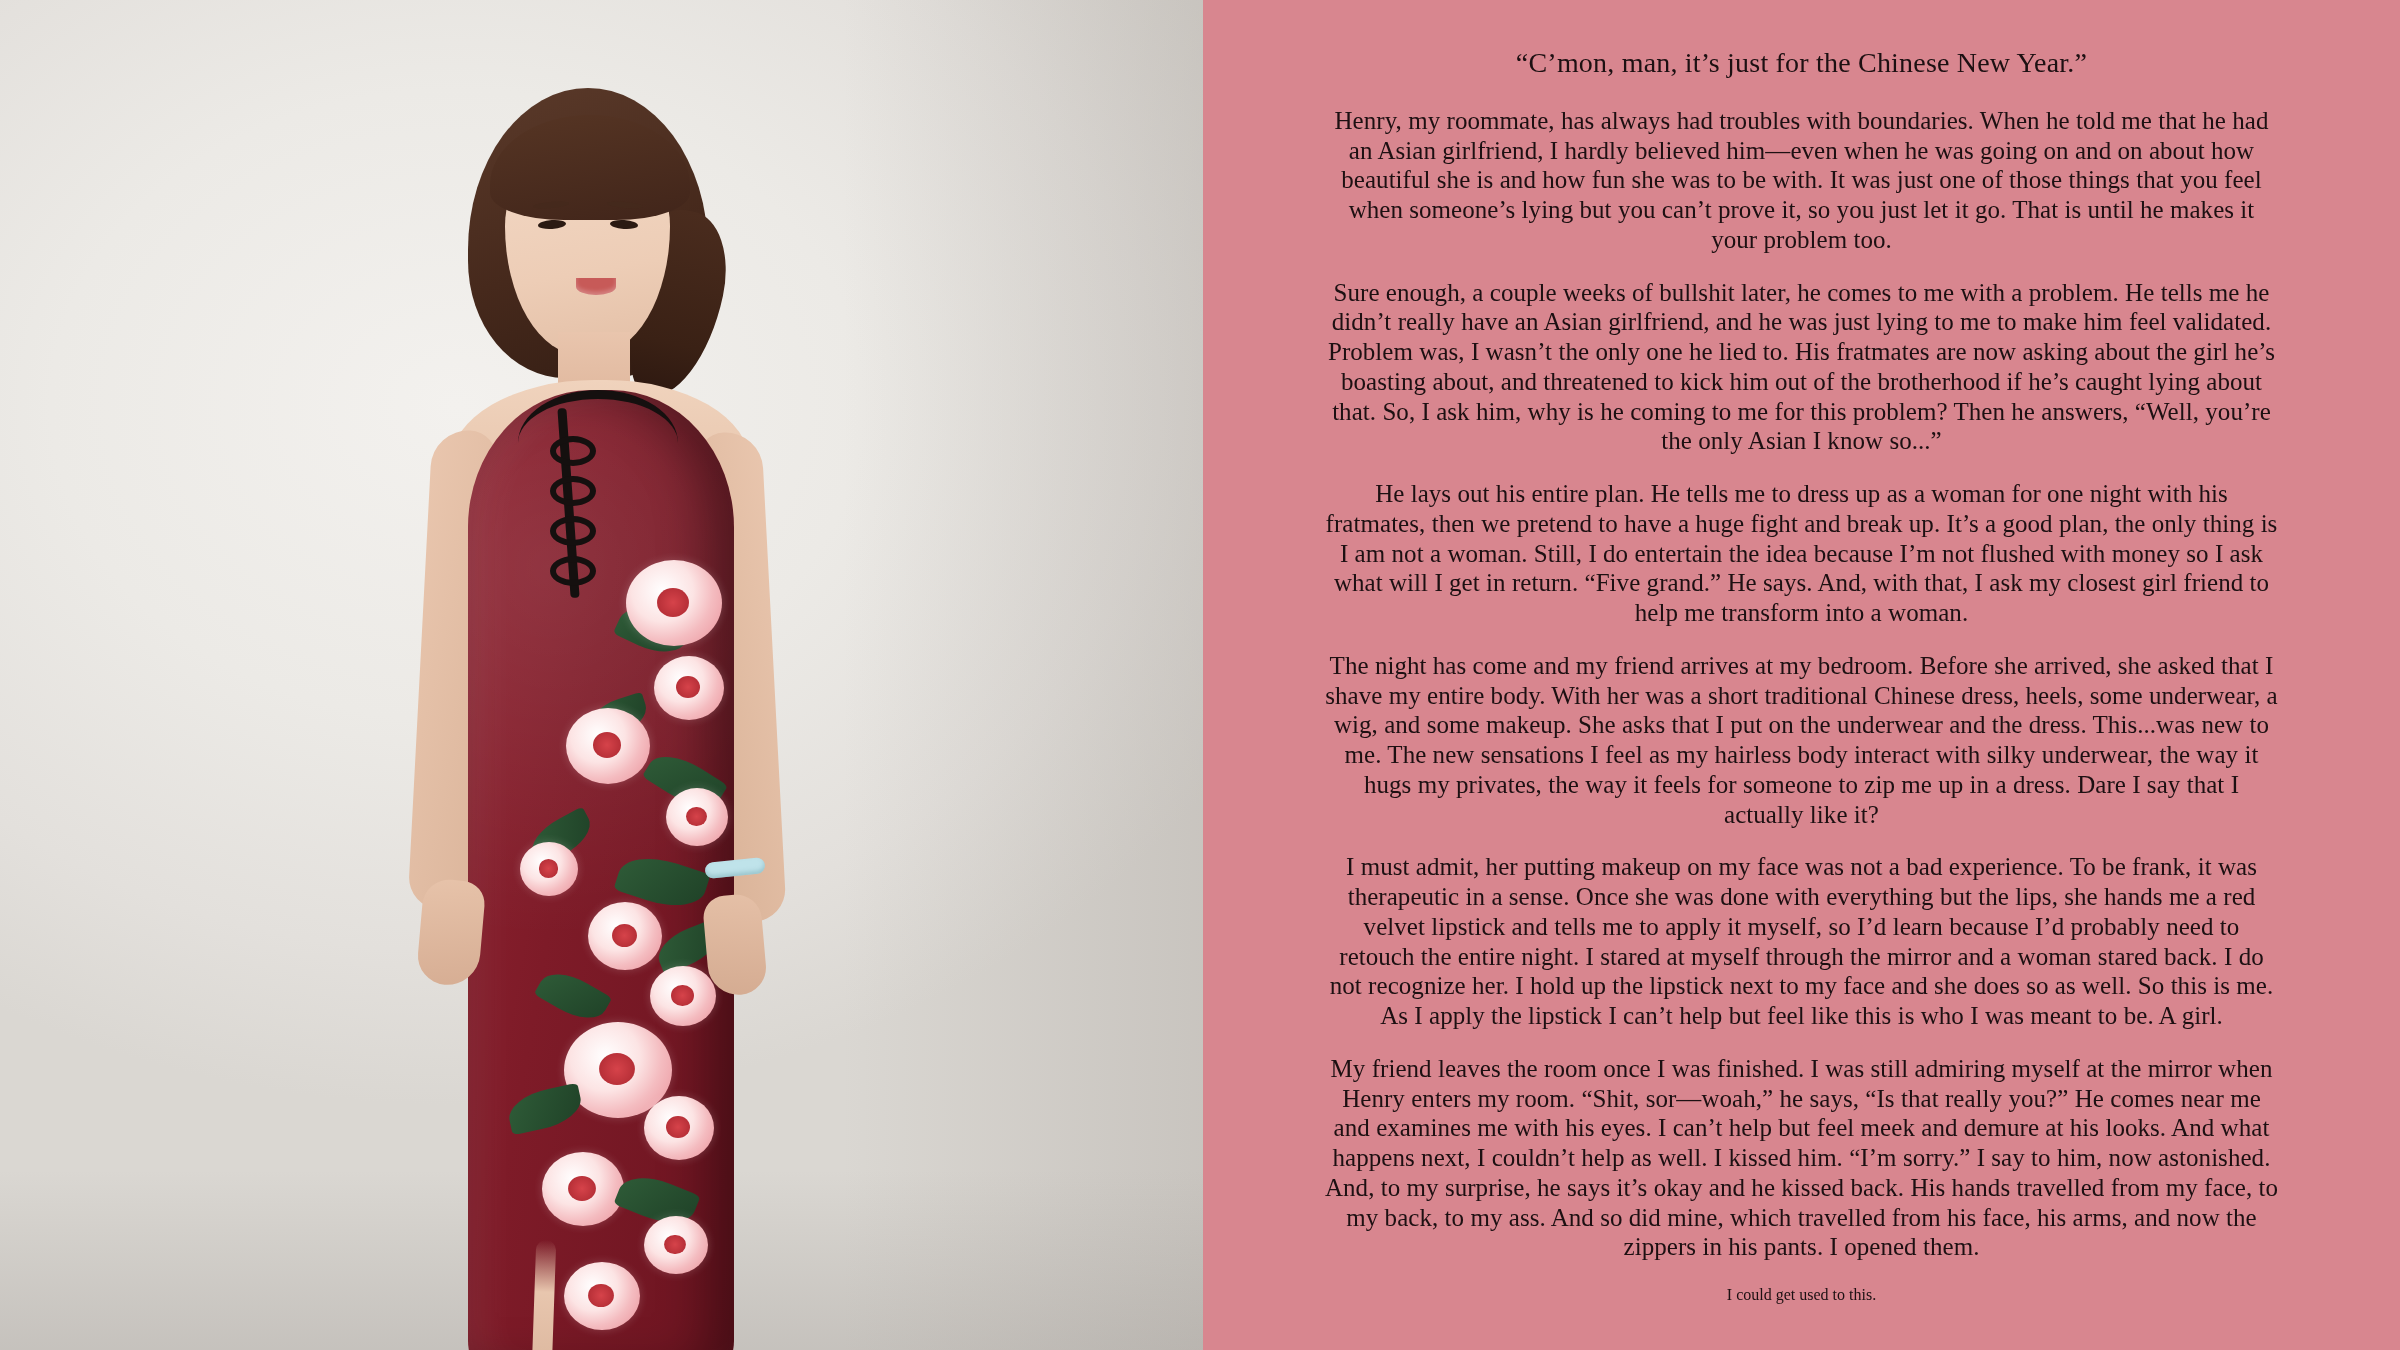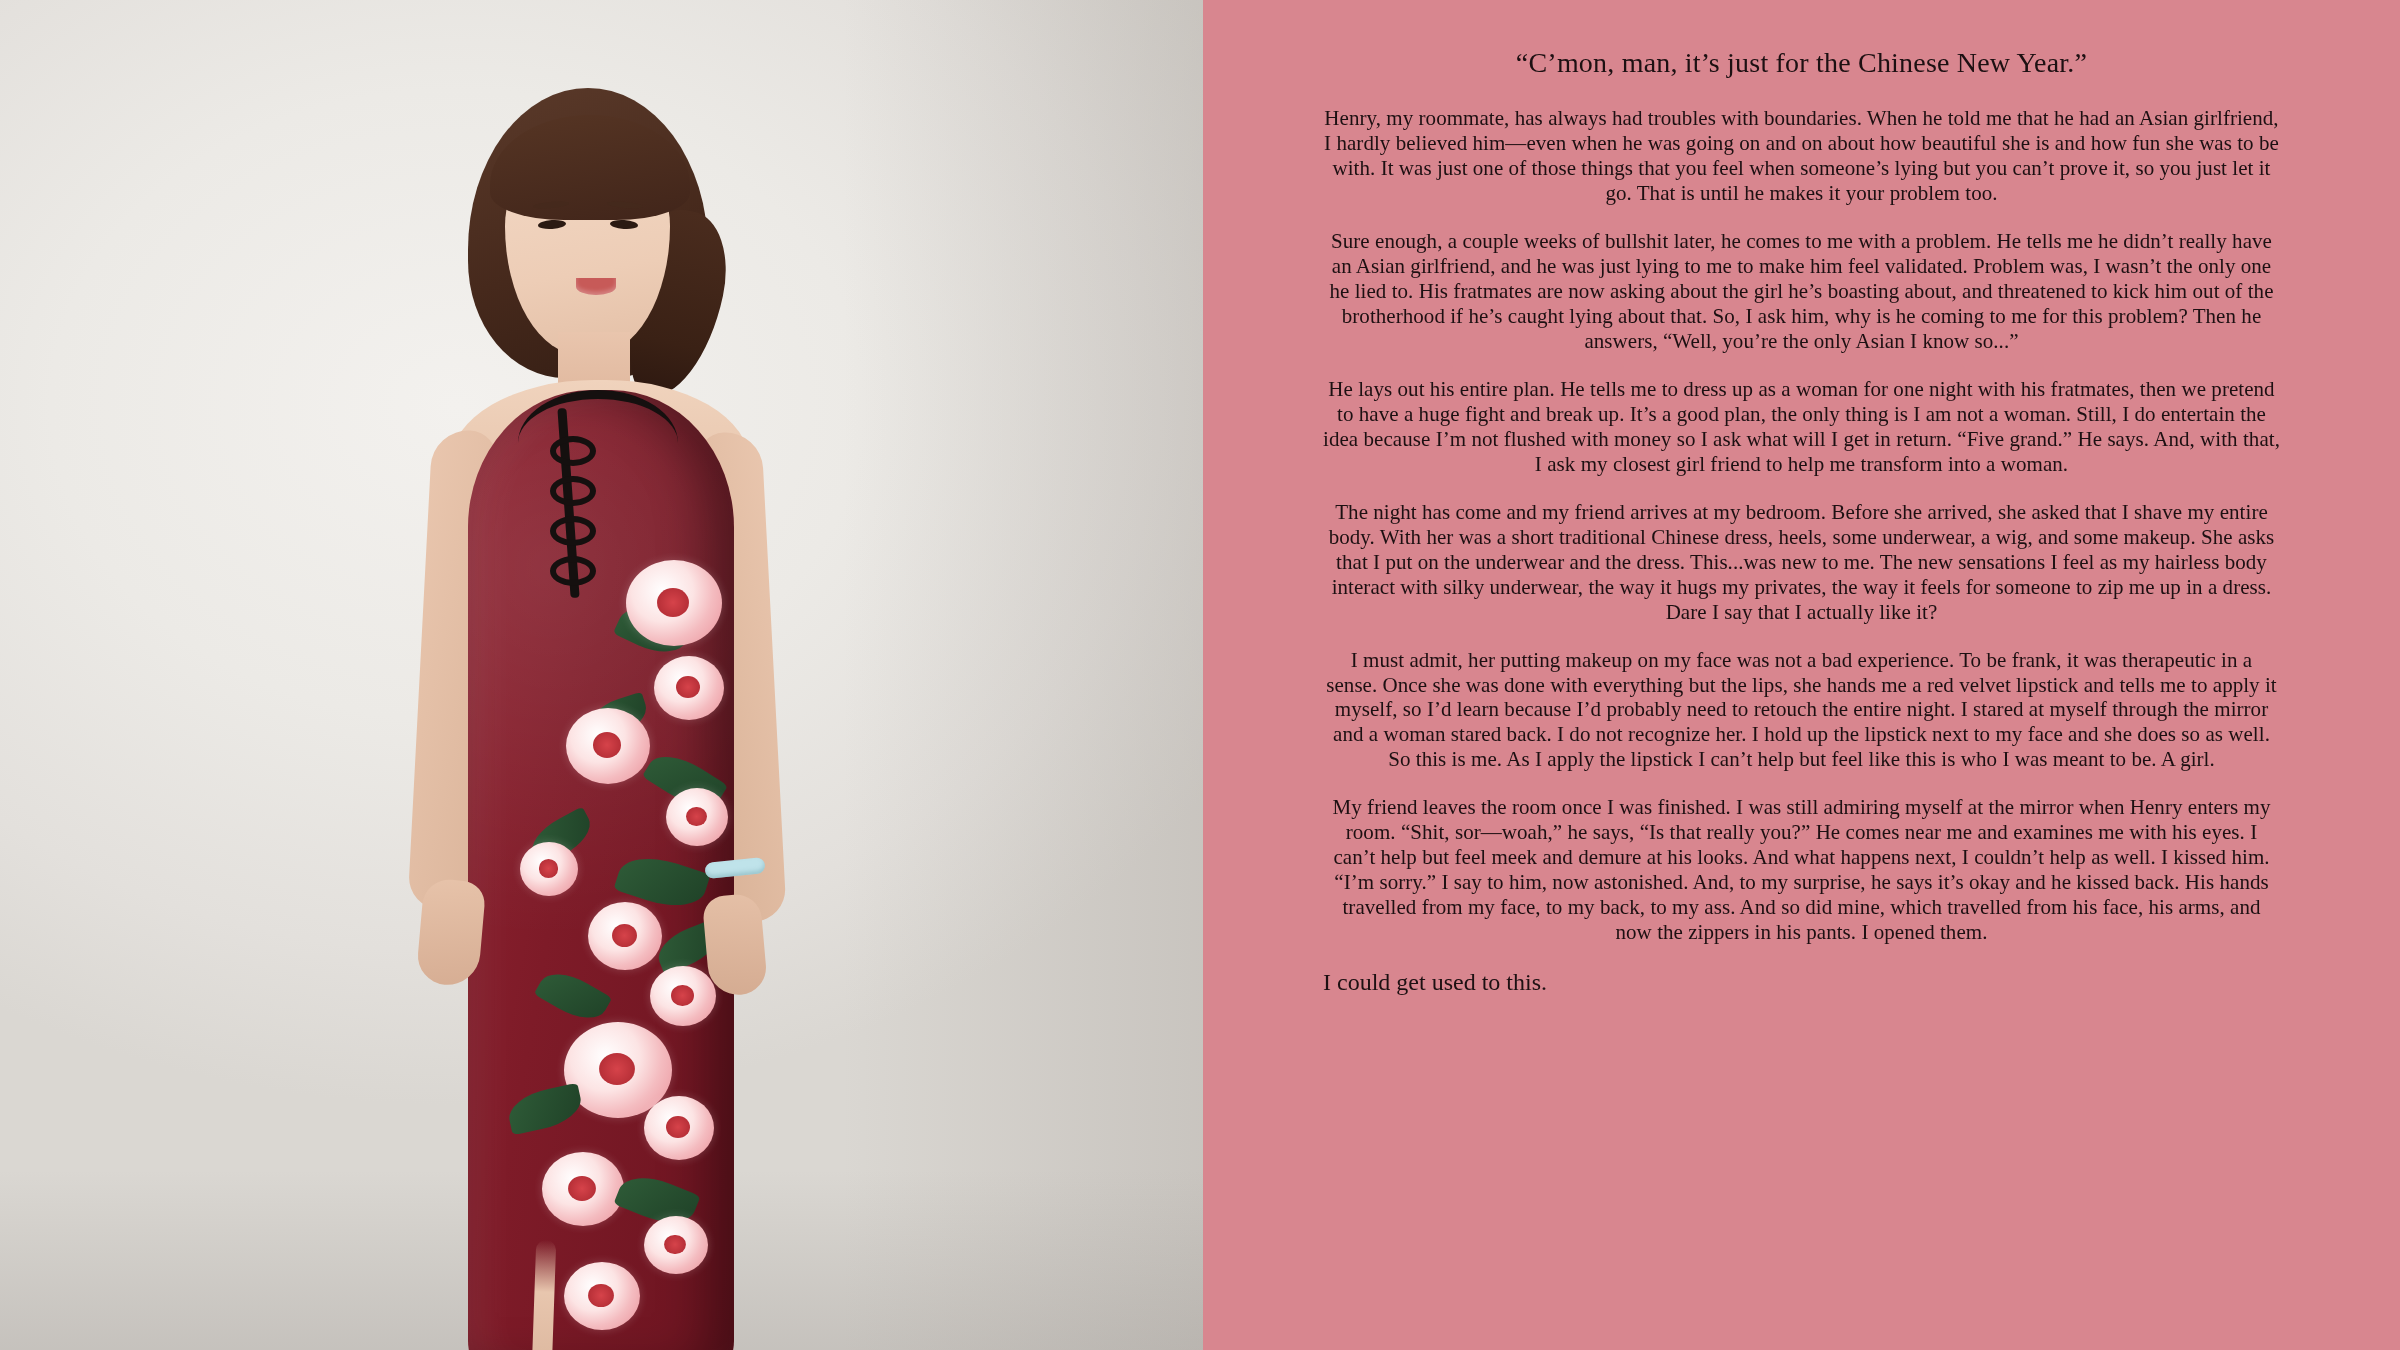--- a/index.html
+++ b/index.html
@@ -241,31 +241,32 @@
   }
   .story-title {
     text-align: center;
     font-size: 28px;
     line-height: 1.35;
     letter-spacing: .2px;
     margin: 10px 0 24px 0;
   }
   .para {
     text-align: center;
-    font-size: 21px;
+    font-size: 25px;
     line-height: 1.19;
     letter-spacing: .05px;
     margin: 16px 0 23px 0;
     text-rendering: optimizeLegibility;
   }
   .para.last {
     margin-bottom: 0;
   }
   .closing {
-    font-size: 24px;
+    text-align: center;
+    font-size: 16px;
     margin-top: 24px;
   }
 </style>
 </head>
 <body>
 
 <div id="page">
 
   <div class="image-panel">
     <div class="wall"></div>

